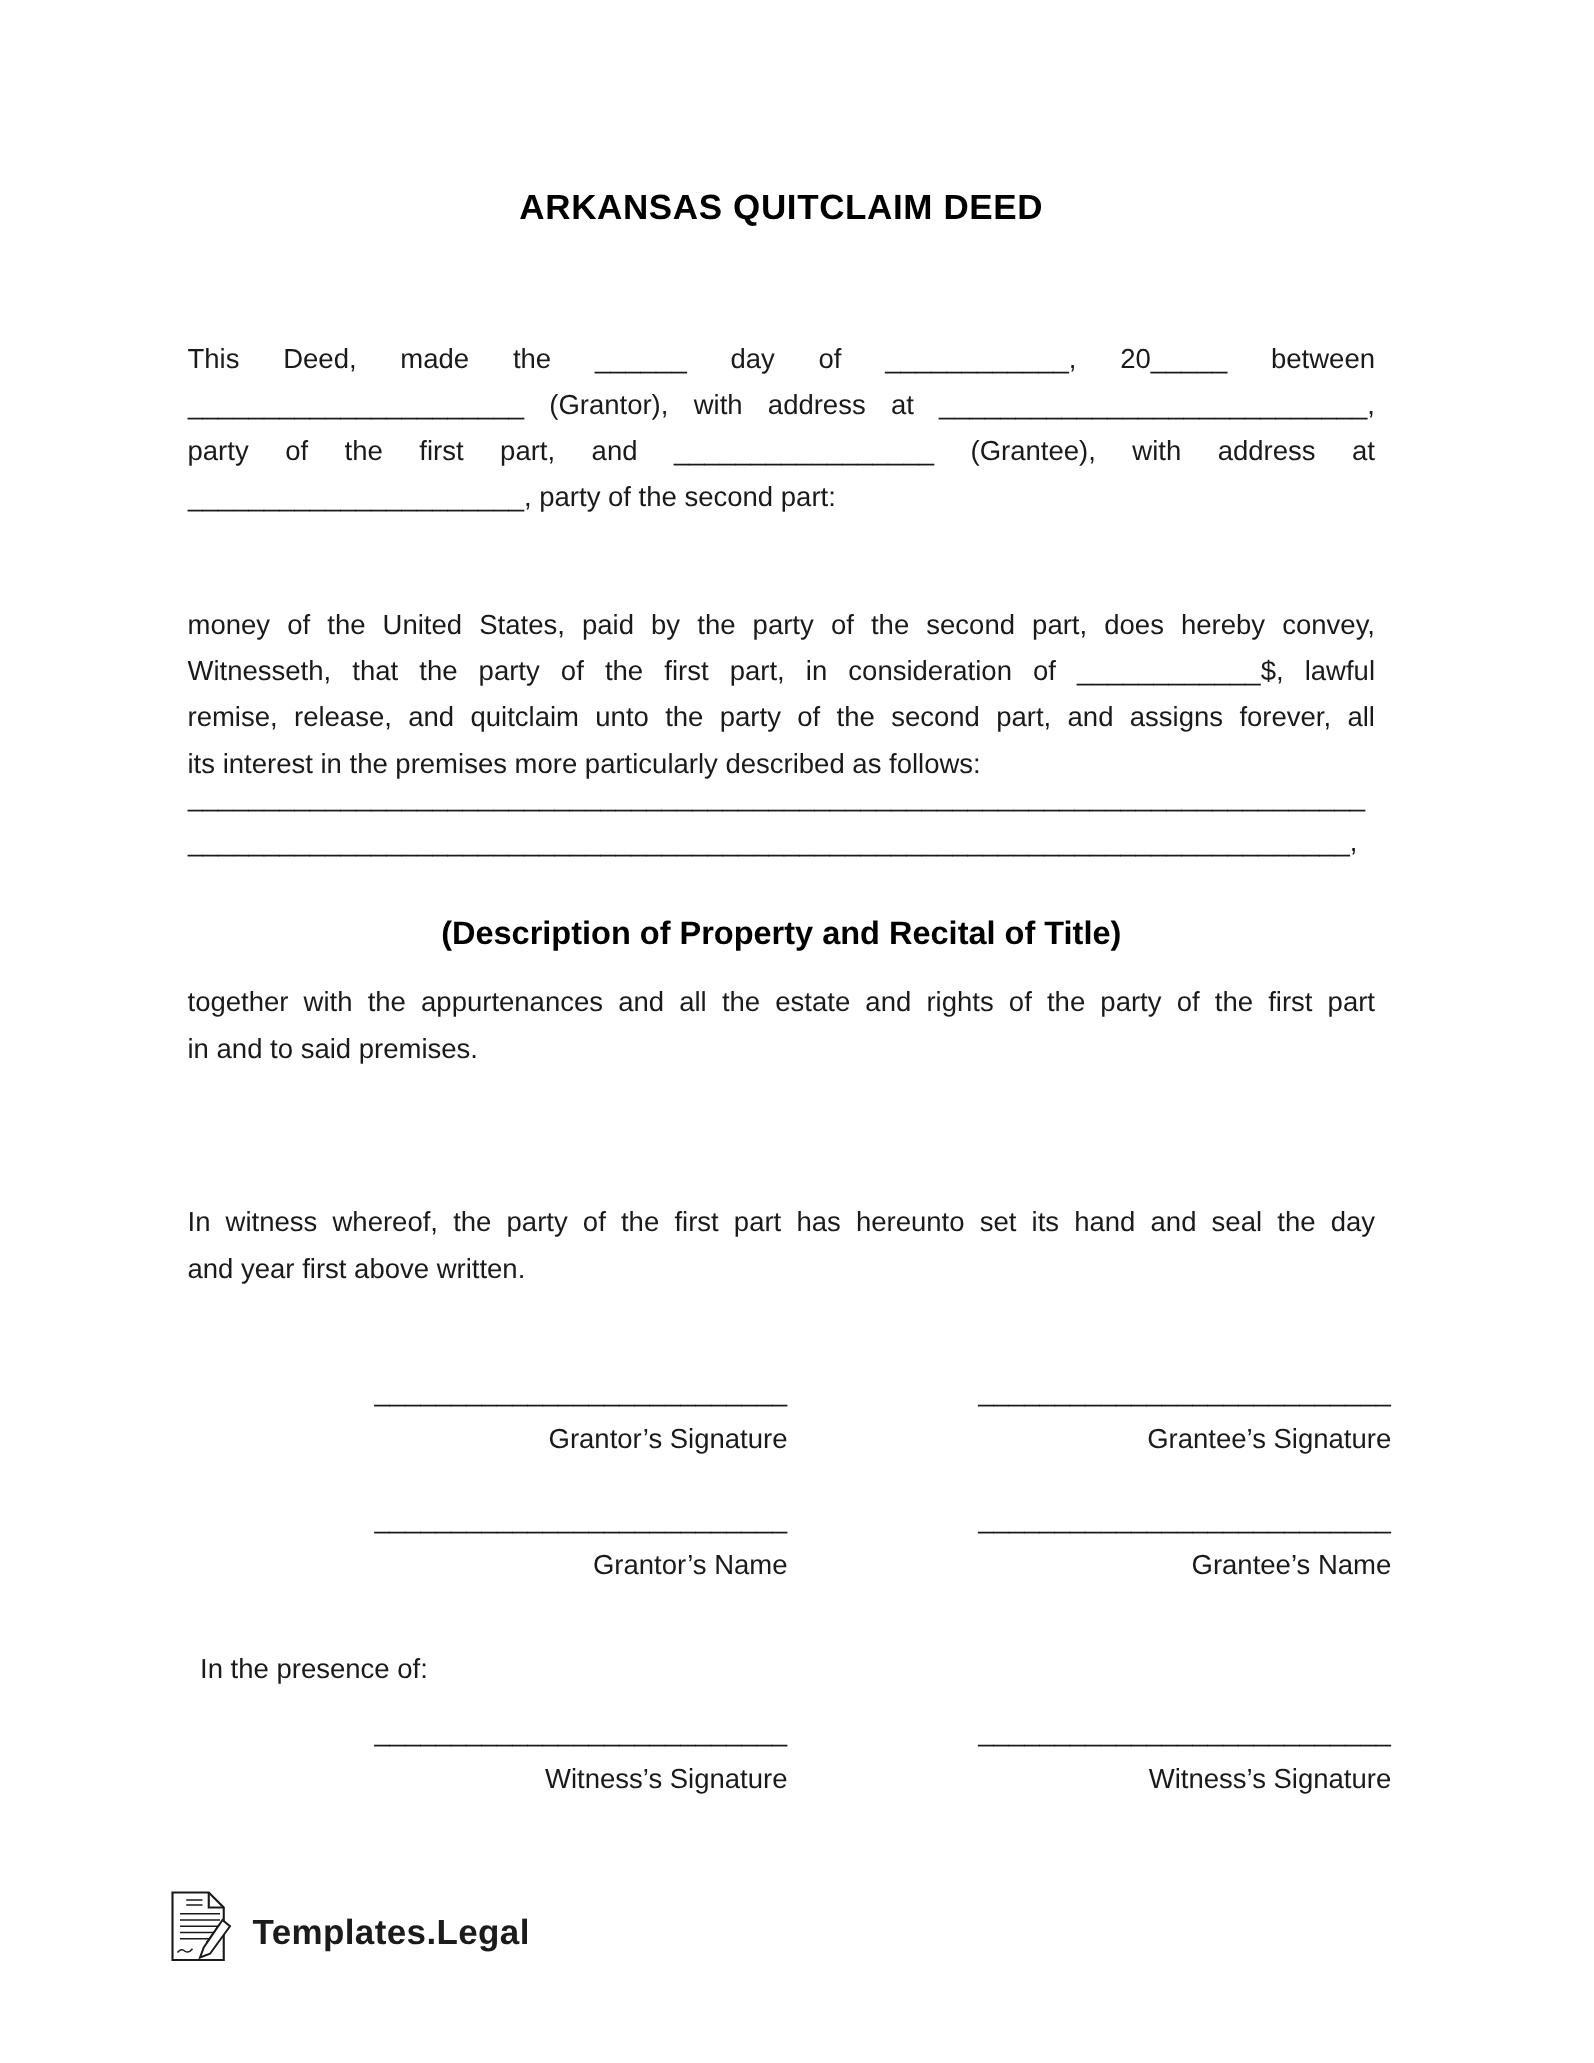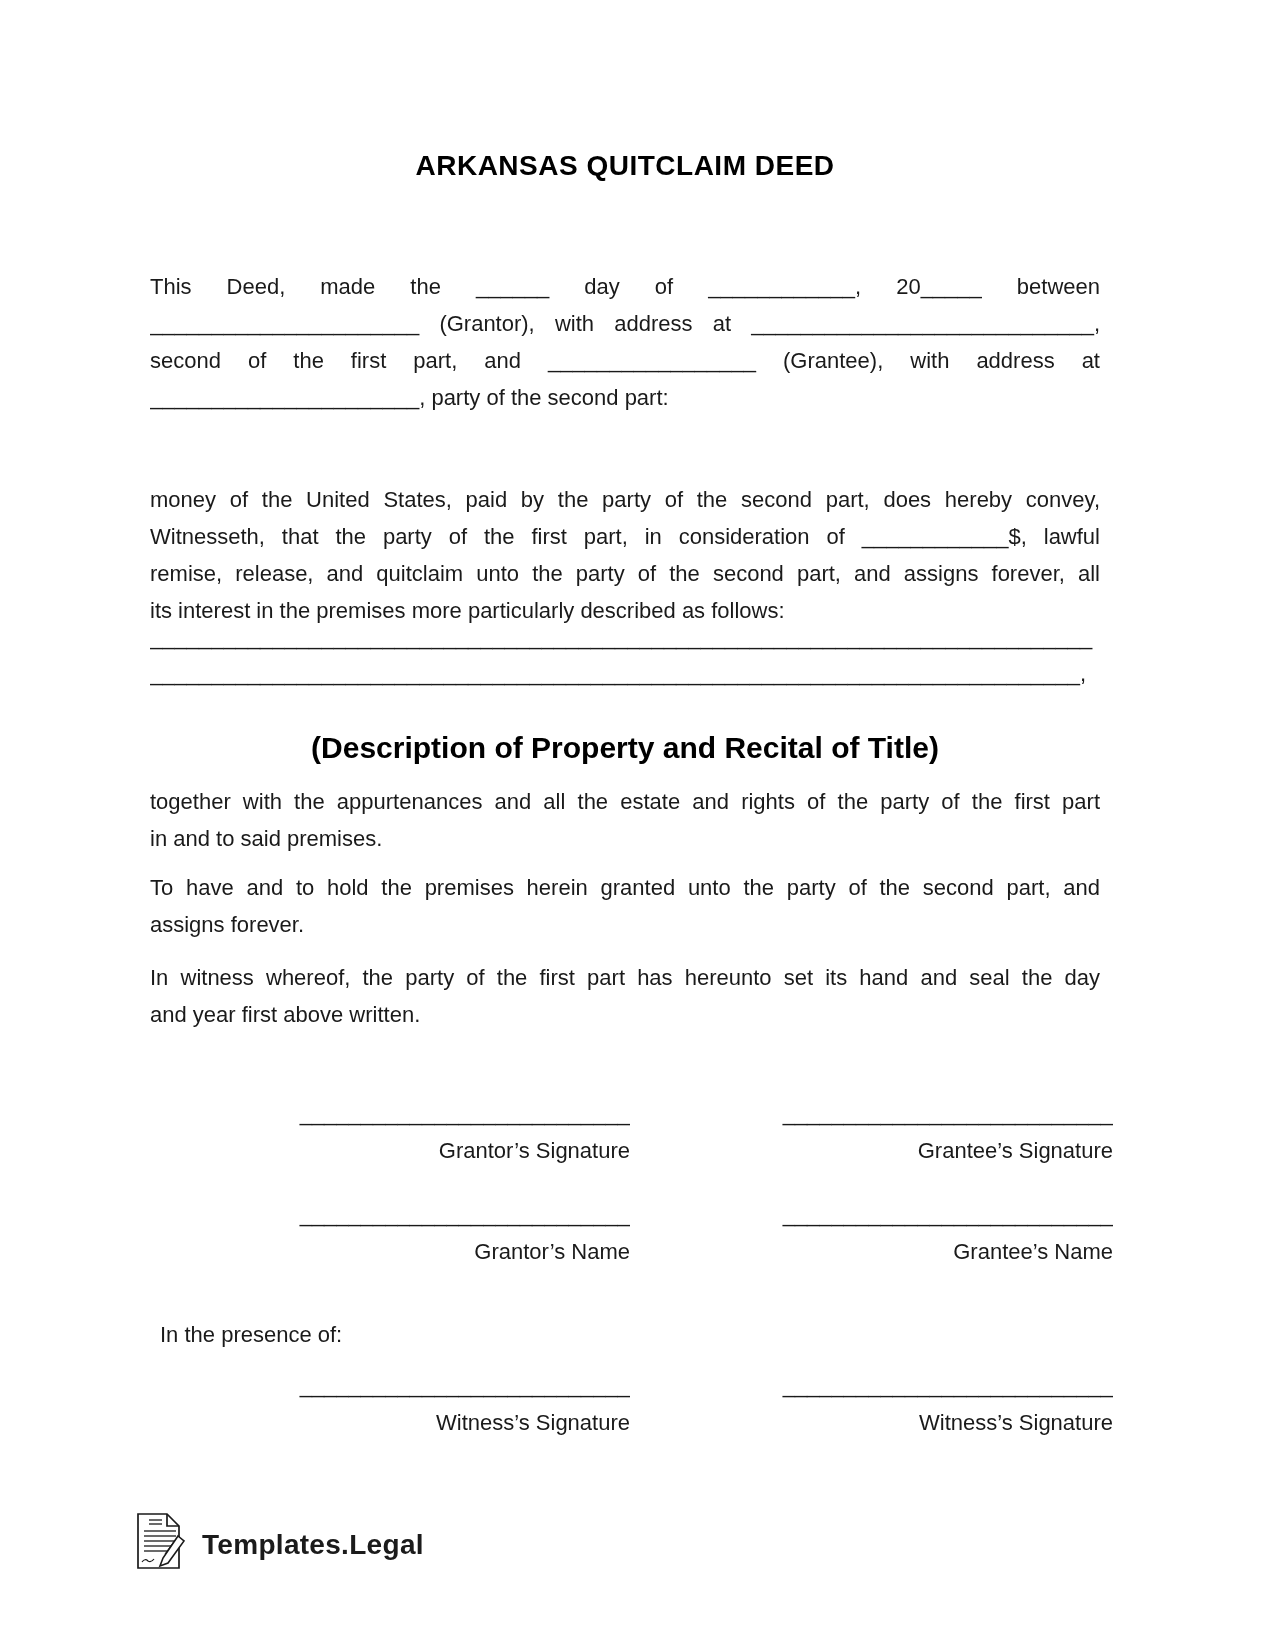--- a/index.html
+++ b/index.html
@@ -39,21 +39,21 @@
     font-size: 22px;
     line-height: 36px;
     height: 36px;
     overflow: hidden;
     white-space: nowrap;
     color: #1a1a1a;
   }
   .section-heading {
     top: 731px;
     text-align: center;
-    font-size: 30px;
+    font-size: 26px;
     font-weight: 700;
     color: #000000;
   }
   .sig-cell {
     position: absolute;
     width: 470px;
     text-align: right;
   }
   .sig-cell .sig-line {
     font-size: 22px;
@@ -100,21 +100,21 @@
 </head>
 <body>
 
 <div class="page">
 
   <div class="content-block doc-title">ARKANSAS QUITCLAIM DEED</div>
 
   <div class="content-block" style="top:268px">
     <div class="line jl">This Deed, made the ______ day of ____________, 20_____ between</div>
     <div class="line jl">______________________ (Grantor), with address at ____________________________,</div>
-    <div class="line jl">second of the first part, and _________________ (Grantee), with address at</div>
+    <div class="line jl">party of the first part, and _________________ (Grantee), with address at</div>
     <div class="line">______________________, party of the second part:</div>
   </div>
 
   <div class="content-block" style="top:481px">
     <div class="line jl">money of the United States, paid by the party of the second part, does hereby convey,</div>
     <div class="line jl">Witnesseth, that the party of the first part, in consideration of ____________$, lawful</div>
     <div class="line jl">remise, release, and quitclaim unto the party of the second part, and assigns forever, all</div>
     <div class="line">its interest in the premises more particularly described as follows:</div>
   </div>
 
@@ -123,24 +123,20 @@
     <div class="blank-full">____________________________________________________________________________,</div>
   </div>
 
   <div class="content-block section-heading">(Description of Property and Recital of Title)</div>
 
   <div class="content-block" style="top:783px">
     <div class="line jl">together with the appurtenances and all the estate and rights of the party of the first part</div>
     <div class="line">in and to said premises.</div>
   </div>
 
-  <div class="content-block" style="top:869px">
-    <div class="line jl">To have and to hold the premises herein granted unto the party of the second part, and</div>
-    <div class="line">assigns forever.</div>
-  </div>
 
   <div class="content-block" style="top:959px">
     <div class="line jl">In witness whereof, the party of the first part has hereunto set its hand and seal the day</div>
     <div class="line">and year first above written.</div>
   </div>
 
   <div class="sig-cell col-left" style="top:1095px">
     <div class="sig-line">___________________________</div>
     <div class="sig-label">Grantor’s Signature</div>
   </div>

